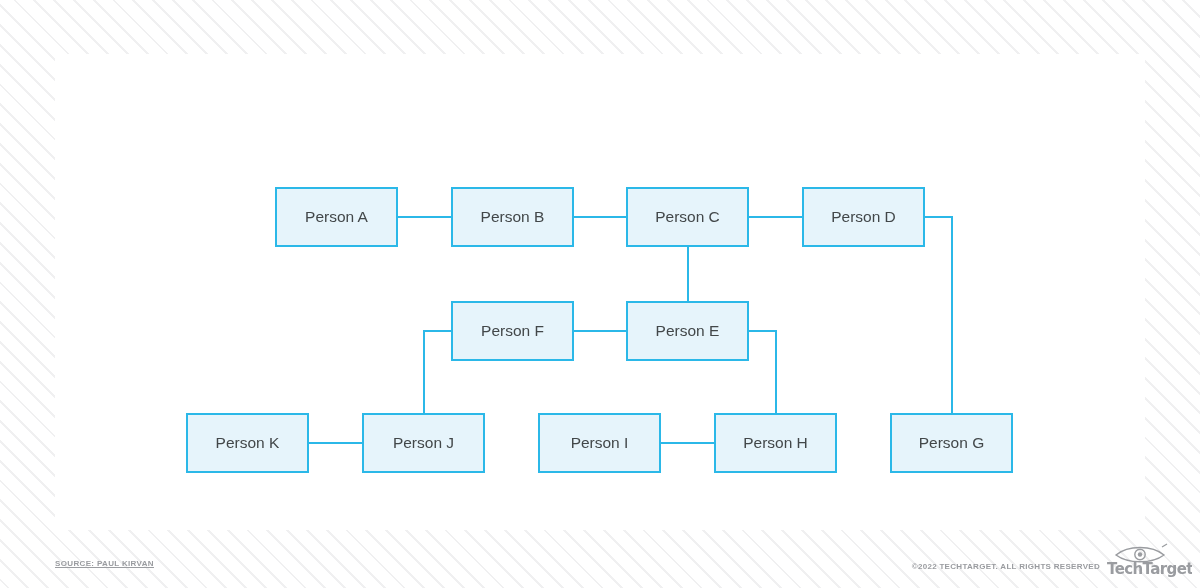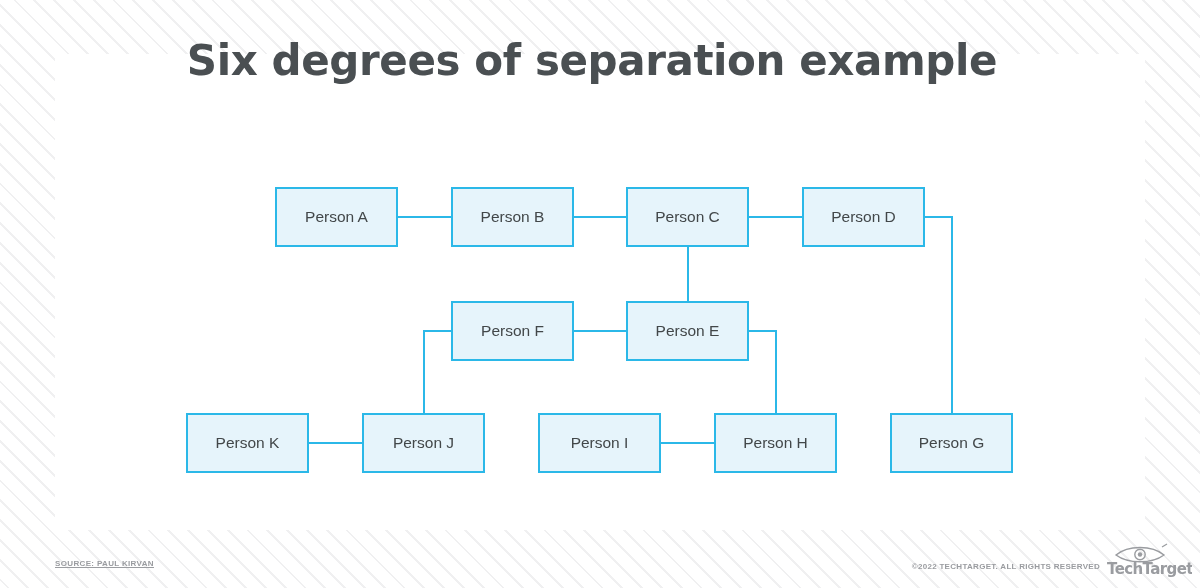--- a/index.html
+++ b/index.html
@@ -110,21 +110,20 @@
     letter-spacing: -0.6px;
   }
 </style>
 </head>
 <body>
 
 <div id="page">
 
   <div id="card"></div>
 
-  <div id="title">Six degrees of separation example</div>
 
   <svg id="diagram" width="1200" height="588">
     <g id="links-layer">
         <polyline class="link-line" points="397,217 452,217" stroke="#2bb8e8"></polyline>
         <polyline class="link-line" points="573,217 627,217" stroke="#2bb8e8"></polyline>
         <polyline class="link-line" points="748,217 803,217" stroke="#2bb8e8"></polyline>
         <polyline class="link-line" points="688,246 688,302" stroke="#2bb8e8"></polyline>
         <polyline class="link-line" points="573,331 627,331" stroke="#2bb8e8"></polyline>
         <polyline class="link-line" points="452,331 424,331 424,414" stroke="#2bb8e8"></polyline>
         <polyline class="link-line" points="748,331 776,331 776,414" stroke="#2bb8e8"></polyline>

